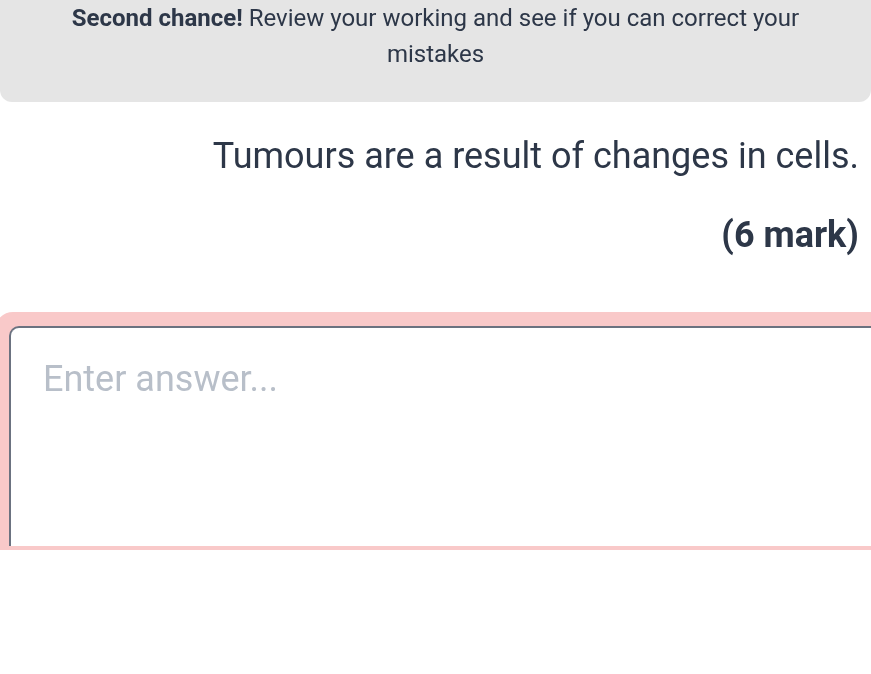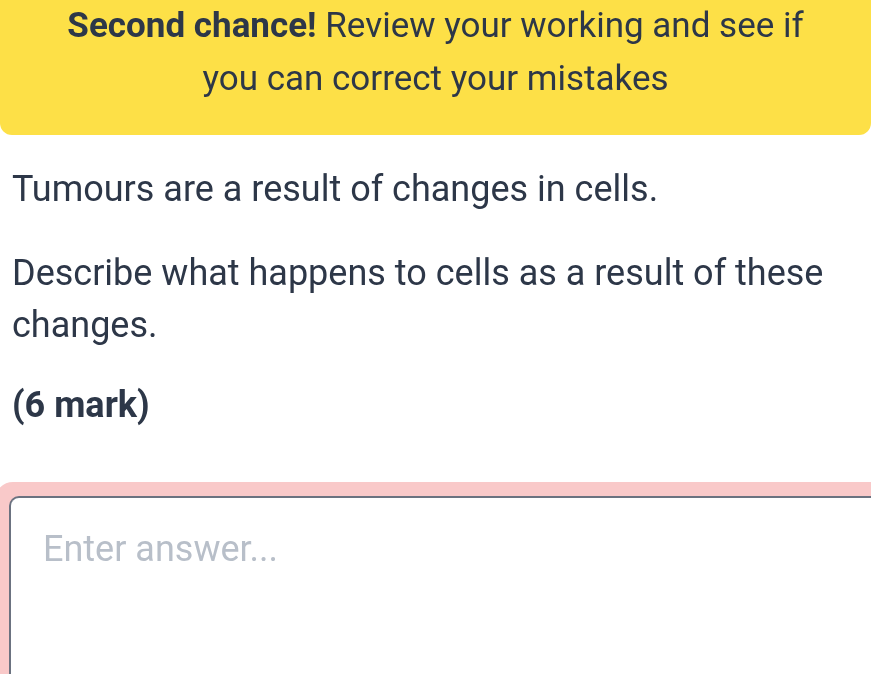--- a/index.html
+++ b/index.html
@@ -10,41 +10,42 @@
     
     body {
       font-family: -apple-system, BlinkMacSystemFont, 'Segoe UI', Roboto, Helvetica, Arial, sans-serif;
       background: #ffffff;
       width: 871px;
       height: 674px;
       overflow: hidden;
     }
     
     .banner {
-      background: #fde047;
+      background: #e5e5e5;
       border-radius: 0 0 12px 12px;
       padding: 0 40px 30px 40px;
       text-align: center;
-      font-size: 35px;
+      font-size: 24px;
       line-height: 1.5;
       color: #2d3748;
       margin-bottom: 28px;
       width: 100%;
     }
     
     .banner-title {
       font-weight: 700;
     }
     
     .banner-text {
       font-weight: 400;
     }
     
     .content {
       padding: 0 12px;
+      text-align: right;
     }
     
     .question-text {
       font-size: 36px;
       line-height: 1.45;
       color: #2d3748;
       margin-bottom: 32px;
     }
     
     .marks {
@@ -83,19 +84,18 @@
   </style>
 </head>
 <body>
 
 <div class="banner">
   <span class="banner-title">Second chance!</span><span class="banner-text"> Review your working and see if you can correct your mistakes</span>
 </div>
 
 <div class="content">
   <p class="question-text">Tumours are a result of changes in cells.</p>
-  <p class="question-text">Describe what happens to cells as a result of these changes.</p>
   <p class="marks">(6 mark)</p>
 </div>
 
 <div class="answer-wrapper">
   <textarea class="answer-box" placeholder="Enter answer..." style=""></textarea>
 </div>
 
 </body></html>

